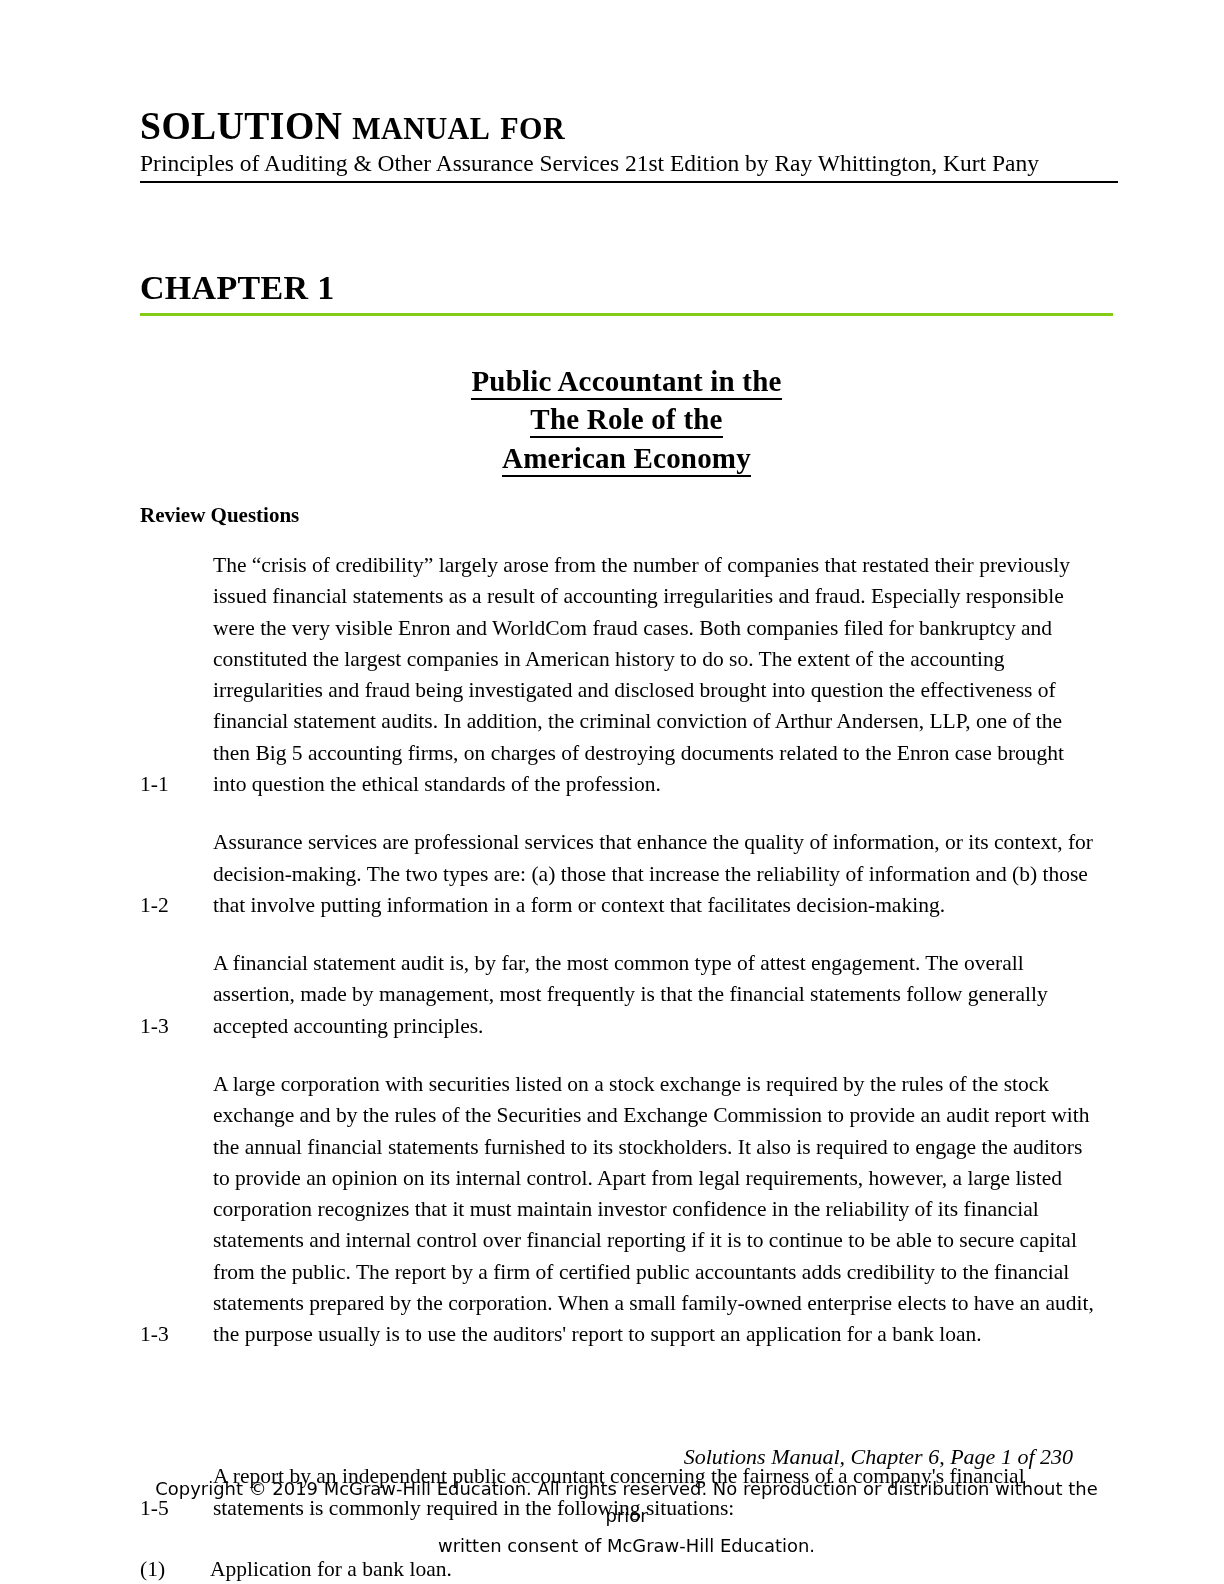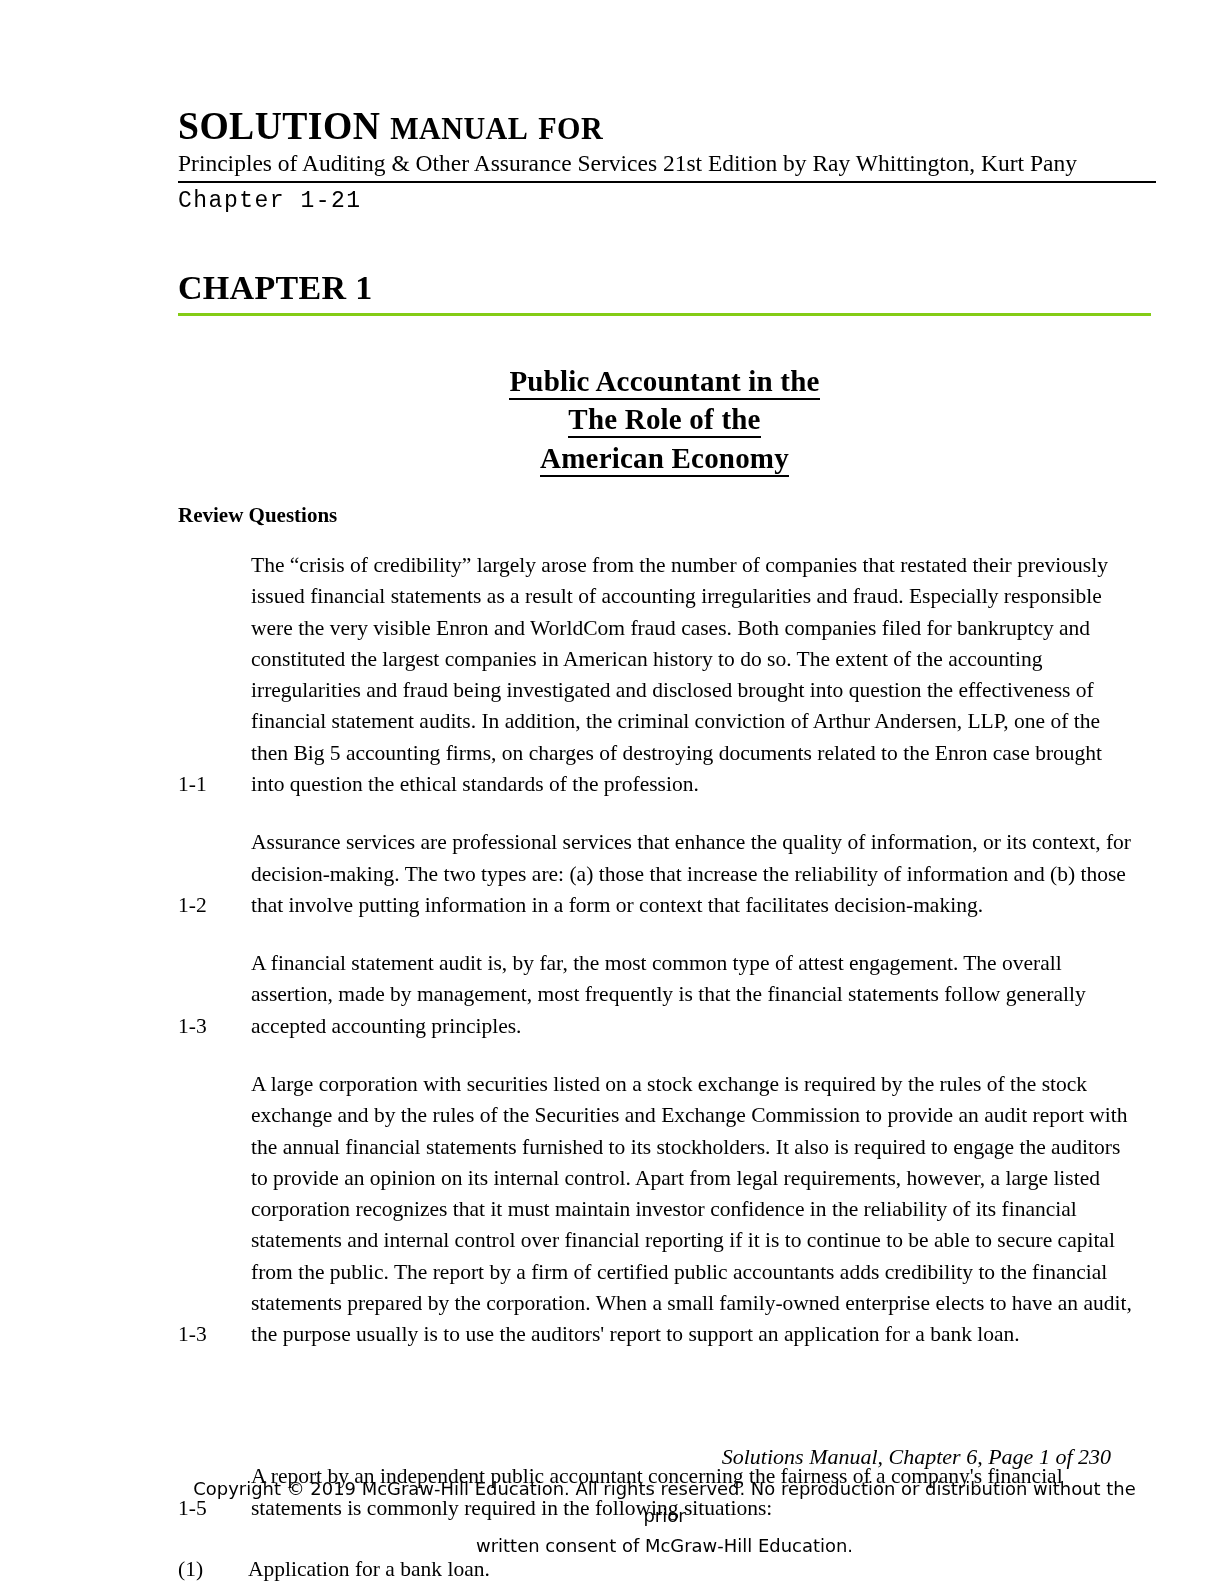--- a/index.html
+++ b/index.html
@@ -15,21 +15,20 @@
     overflow: hidden;
     font-family: "Liberation Serif", "DejaVu Serif", serif;
     color: #000000;
     -webkit-font-smoothing: antialiased;
   }
 
   .page {
     position: absolute;
     inset: 0;
     padding: 6px;
-    margin-left: 38px;
   }
 
   
   .header-block {
     position: absolute;
     left: 140px;
     top: 106px;
     width: 978px;
   }
 
@@ -182,21 +181,20 @@
 </head>
 <body>
 
 <div class="page">
 
   <div class="header-block">
     <div class="manual-title">
       <span class="big">SOLUTION</span><span class="big">&nbsp;</span><span class="small">MANUAL</span><span class="big">&nbsp;</span><span class="small">FOR</span>
     </div>
     <div class="book-line">Principles of Auditing &amp; Other Assurance Services 21st Edition by Ray Whittington, Kurt Pany</div>
-    <div class="chapter-range">Chapter 1-21</div>
   </div>
 
   <div class="chapter-heading">CHAPTER 1</div>
 
   <div class="doc-title">
     <div class="tline"><span>Public Accountant in the</span></div>
     <div class="tline"><span>The Role of the</span></div>
     <div class="tline"><span>American Economy</span></div>
   </div>
 

